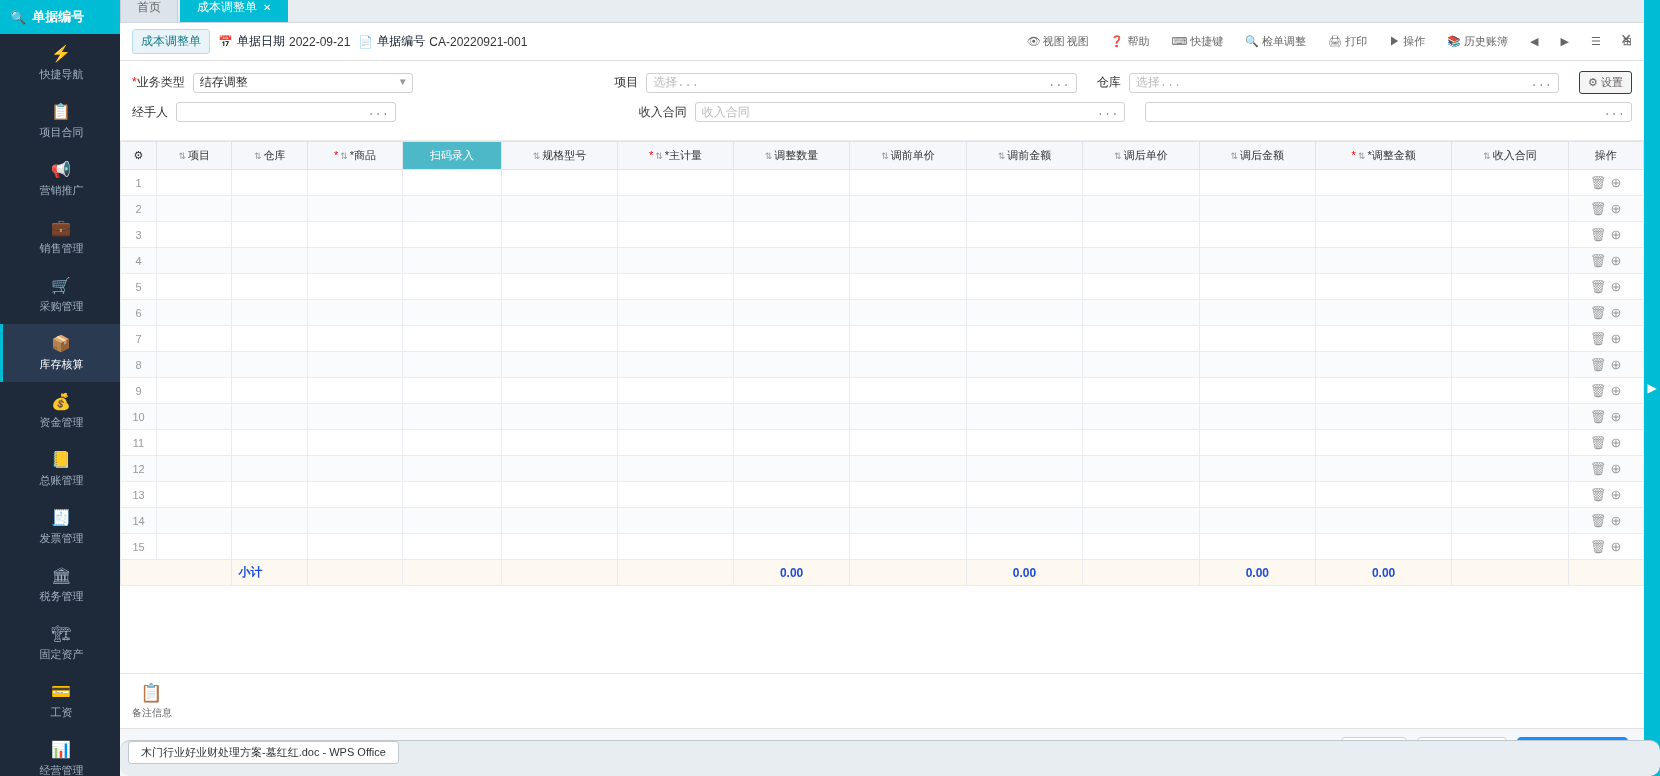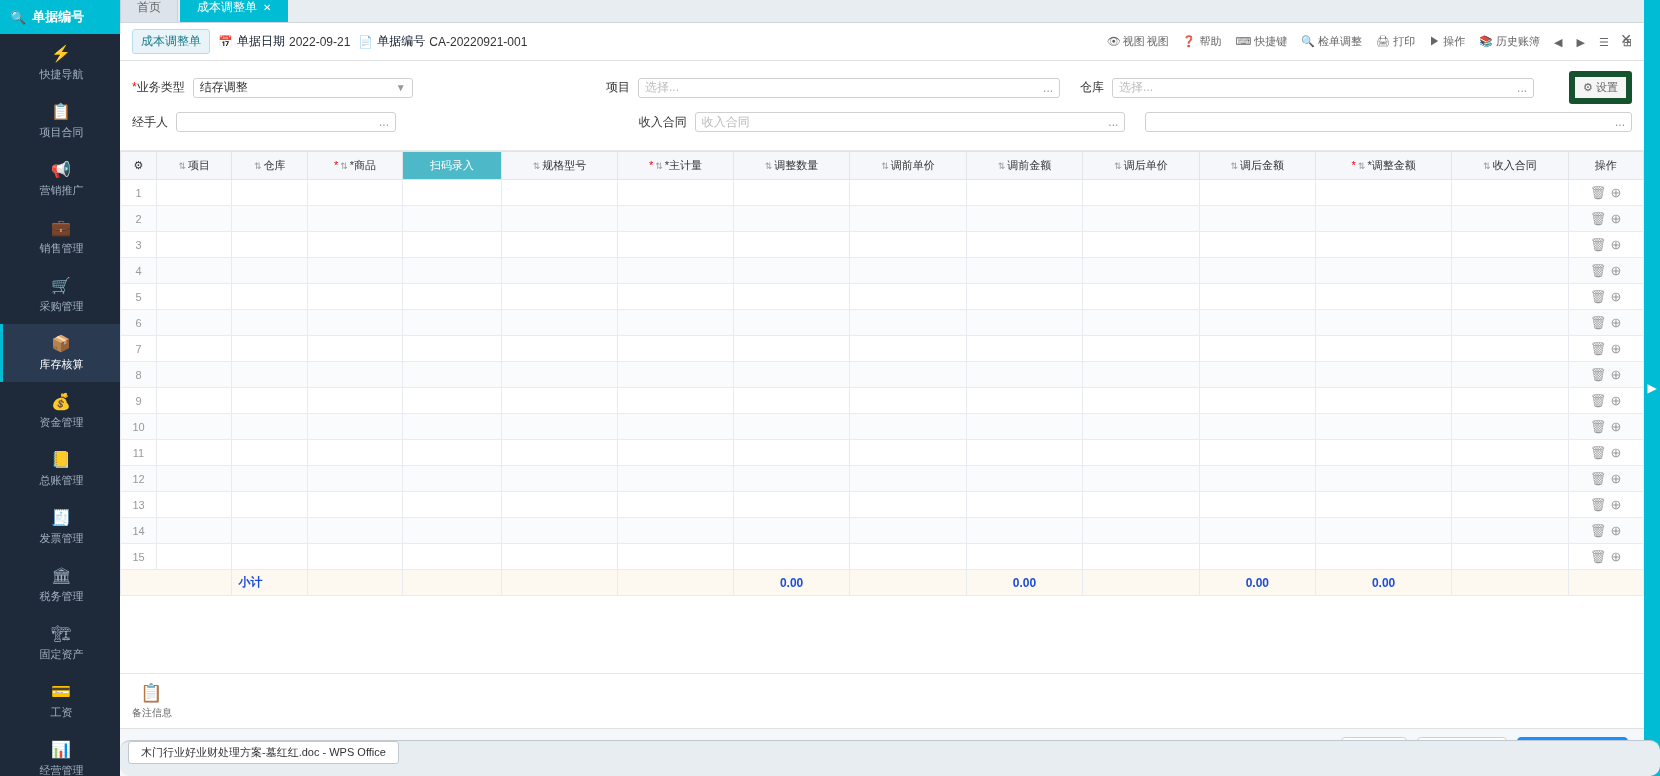--- a/index.html
+++ b/index.html
@@ -107,22 +107,22 @@
       display: flex;
       align-items: center;
       gap: 4px;
       font-size: 12px;
       color: #333;
     }
     .toolbar-info .label { color: #0f172a; }
     .toolbar-actions {
       margin-left: auto;
       display: flex;
-      align-items: flex-end;
-      gap: 14px;
+      align-items: center;
+      gap: 22px;
       font-size: 11px;
       color: #666;
     }
     .toolbar-actions span { cursor: pointer; display: flex; align-items: center; gap: 2px; }
     .close-icon { position: absolute; right: 12px; top: 8px; cursor: pointer; color: #666; font-size: 14px; }
 
     
     .form-area {
       padding: 10px 12px;
       border-bottom: 1px solid #e8e8e8;
@@ -148,34 +148,34 @@
       border: 1px solid #d0d0d0;
       border-radius: 3px;
       padding: 0 6px;
       font-size: 12px;
       color: #333;
       background: #fff;
       display: flex;
       align-items: center;
       justify-content: space-between;
       min-width: 120px;
+      font-family: Liberation Mono, monospace;
     }
     .form-input.filled { color: #333; }
     .form-input .arrow { color: #999; font-size: 10px; }
     .form-input .dots { color: #999; font-size: 12px; }
     .settings-btn {
       background: #f5f5f5;
-      border: 6px solid #14532d;
+      border: 1px solid #14532d;
       border-radius: 3px;
       padding: 3px 8px;
       cursor: pointer;
       font-size: 11px;
       color: #666;
       white-space: nowrap;
-      margin-left: 15px;
     }
 
     
     .table-container {
       flex: 1;
       overflow-y: auto;
       overflow-x: auto;
     }
     table {
       width: 100%;

